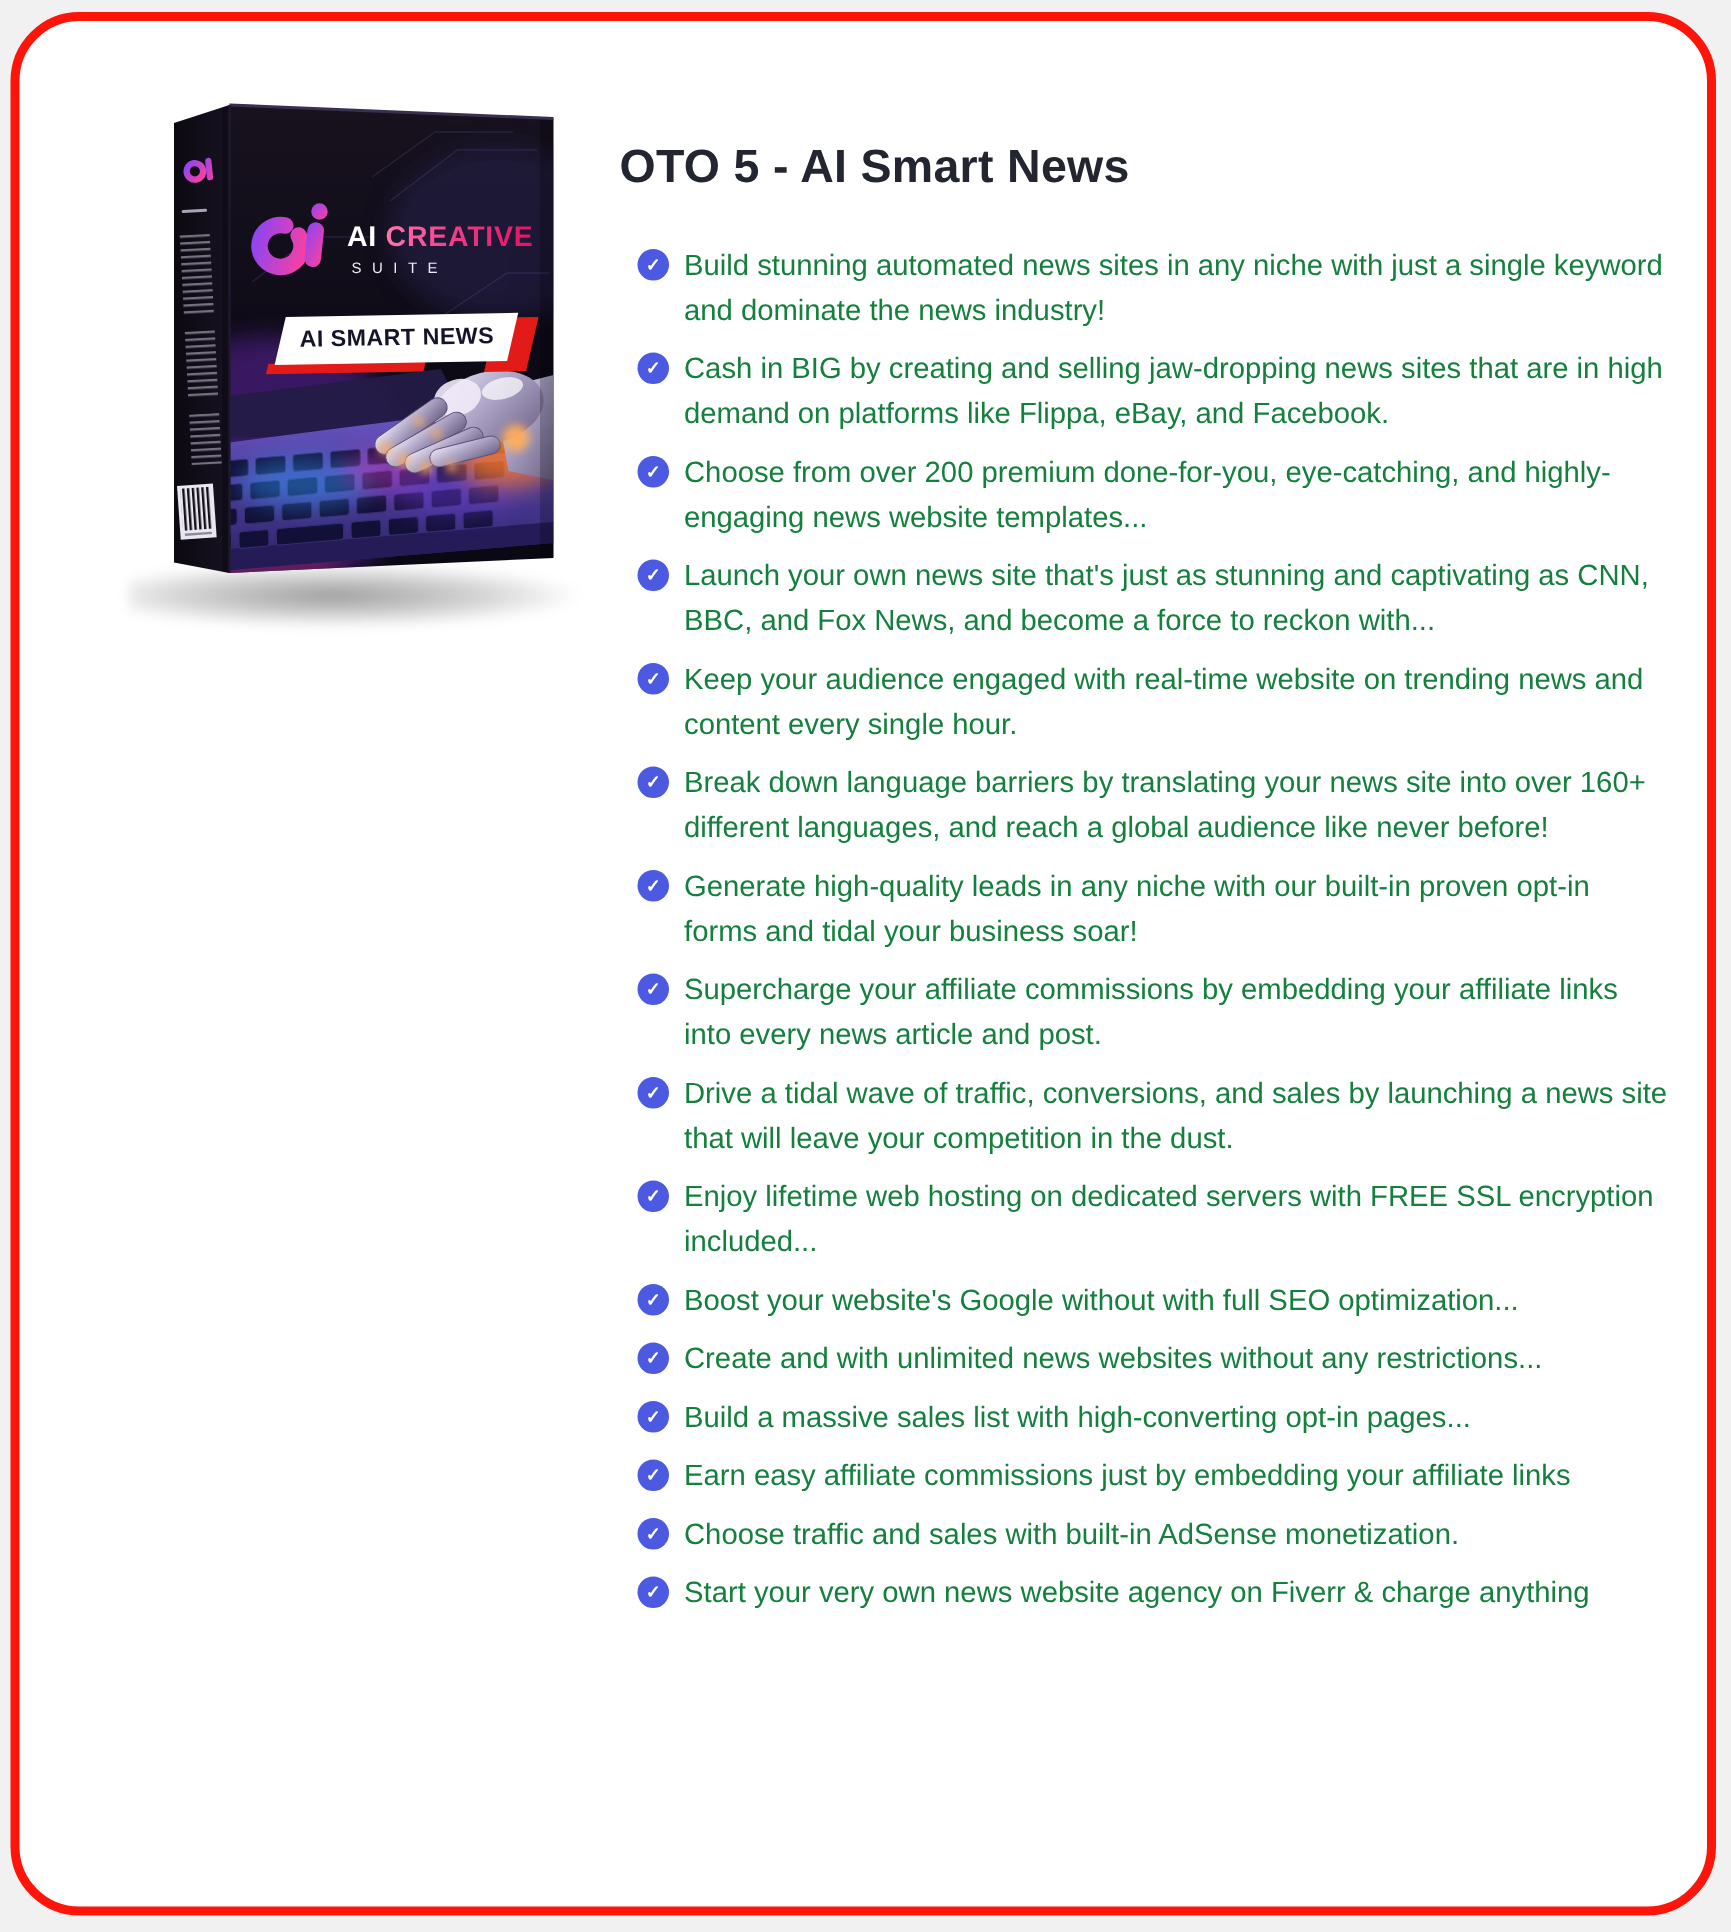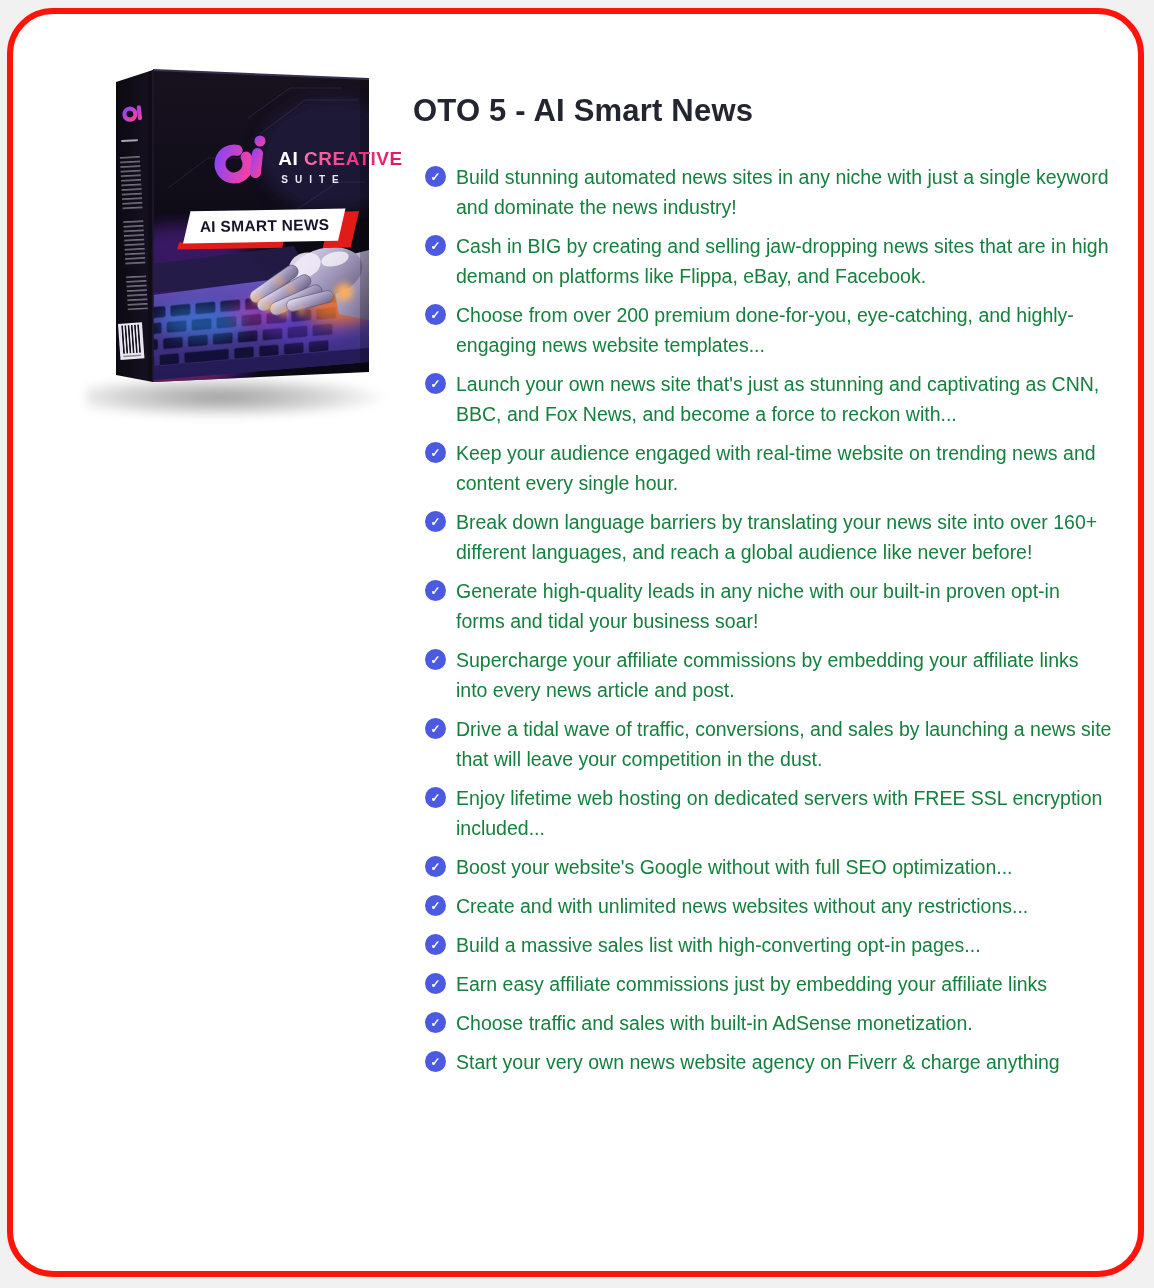--- a/index.html
+++ b/index.html
@@ -16,29 +16,29 @@
   }
   
   .product-box{position:absolute;left:85px;top:46px;width:300px;height:350px;}
   .box-art{position:absolute;left:0;top:0;width:300px;height:345px;}
   .box-shadow{
     position:absolute;left:-12px;top:316px;width:300px;height:42px;
     background:radial-gradient(ellipse at 45% 50%,rgba(0,0,0,.38) 0%,rgba(0,0,0,.16) 45%,rgba(0,0,0,0) 72%);
     filter:blur(4px);
   }
   .front-zone{position:absolute;left:55px;top:10px;width:216px;height:312px;pointer-events:none;}
-  .logo-row{position:absolute;left:0;top:70px;width:100%;display:flex;justify-content:center;align-items:flex-start;gap:7px;padding-left:47px;}
+  .logo-row{position:absolute;left:0;top:70px;width:100%;display:flex;justify-content:center;align-items:flex-start;gap:7px;}
   .logo-glyph-svg{width:58px;height:56px;flex:0 0 auto;margin-top:-6px;}
   .logo-text{padding-top:8px;}
   .logo-line1{font-size:19px;font-weight:800;letter-spacing:.5px;color:#ffffff;white-space:nowrap;}
   .logo-accent{
     background:linear-gradient(100deg,#ff77ad 0%,#f1327f 55%,#e01260 100%);
     -webkit-background-clip:text;background-clip:text;color:transparent;
   }
-  .logo-suite{margin-top:4px;font-size:10px;font-weight:700;letter-spacing:7px;color:#eceaf6;padding-left:3px;}
+  .logo-suite{margin-top:4px;font-size:10px;font-weight:400;letter-spacing:7px;color:#eceaf6;padding-left:3px;}
   .banner-wrap{position:absolute;left:50%;top:140px;transform:translateX(-48%) rotate(-1deg);}
   .banner-plate{
     position:relative;z-index:2;background:#ffffff;color:#15152a;
     font-weight:800;font-size:15.5px;letter-spacing:.3px;white-space:nowrap;
     padding:7px 12px 7px 13px;transform:skewX(-14deg);
   }
   .banner-plate > span{display:inline-block;transform:skewX(14deg);}
   .banner-red-tail{
     position:absolute;right:-13px;top:3px;width:28px;height:36px;
     background:#e31b18;transform:skewX(-14deg);z-index:1;

